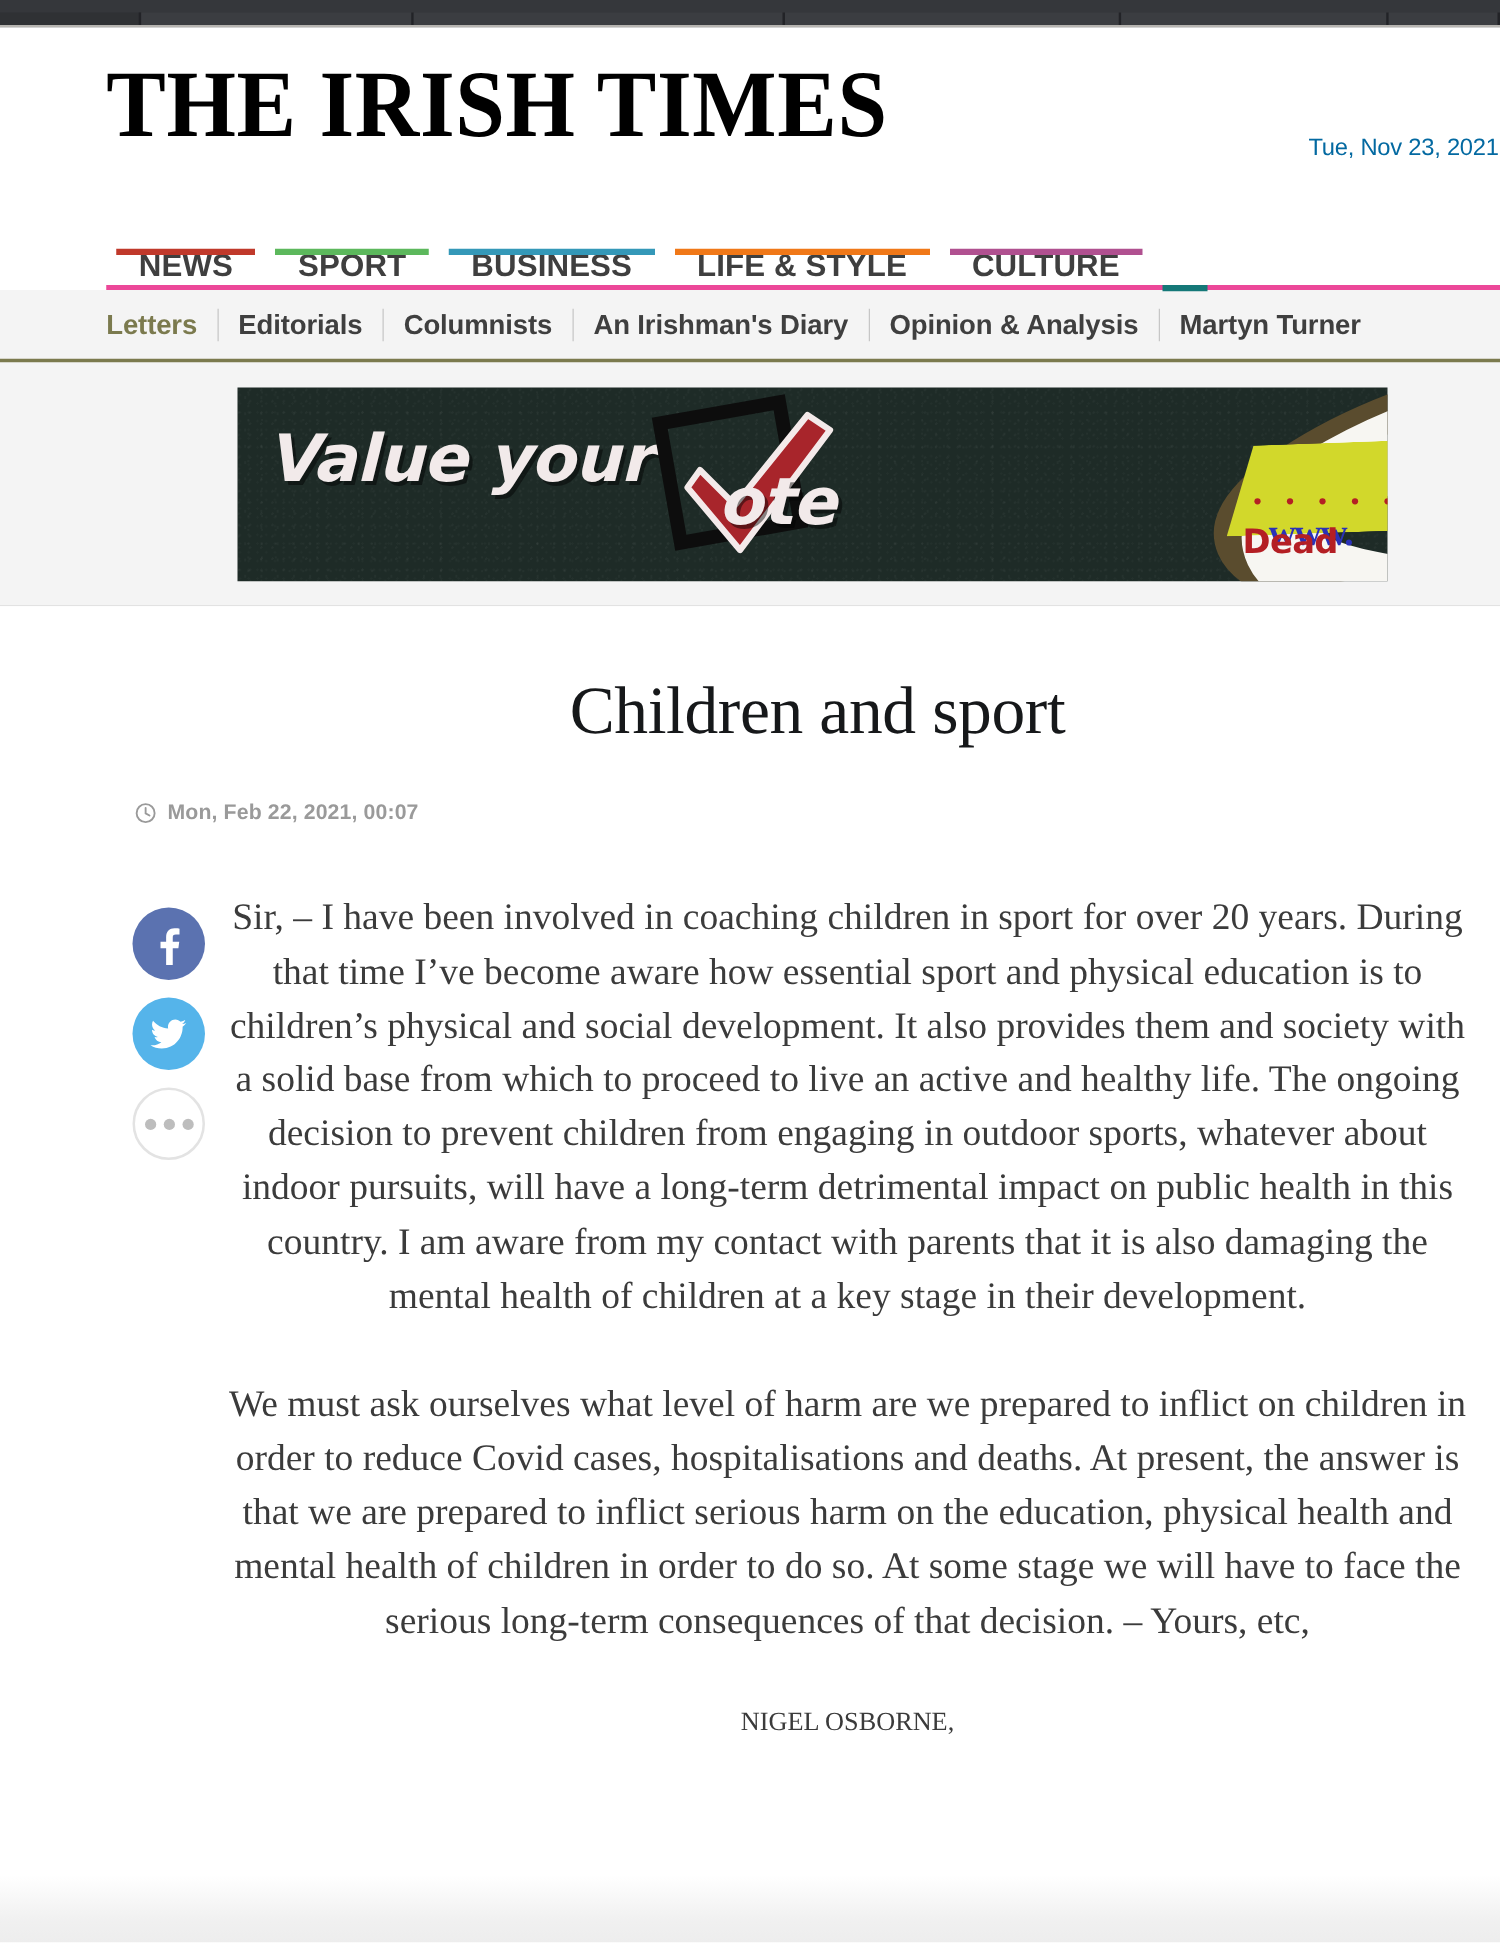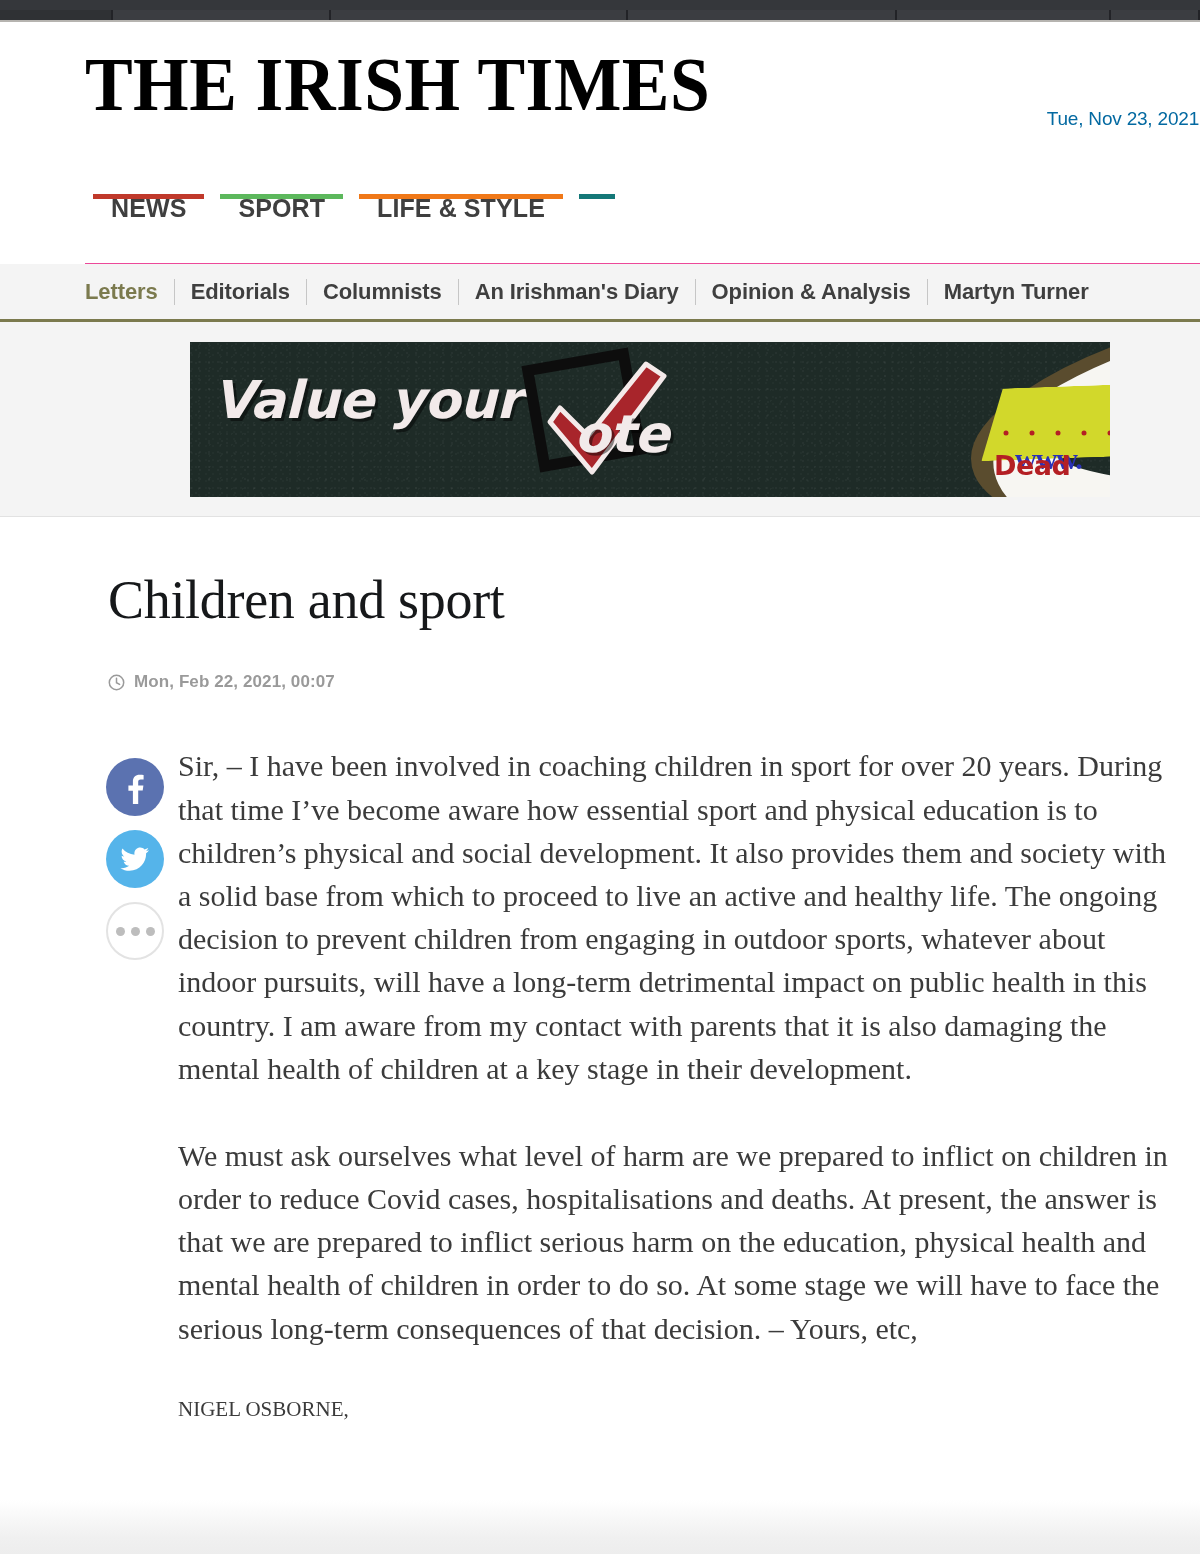--- a/index.html
+++ b/index.html
@@ -69,23 +69,22 @@
     white-space: nowrap;
     letter-spacing: -0.2px;
   }
 
   
   .nav-primary {
     position: relative;
     height: 70px;
     margin-left: 85px;
     display: flex;
-    align-items: flex-start;
-    border-bottom: 1px solid #ec4899;
-    margin-top: 32px;
+    align-items: flex-end;
+    border-bottom: 4px solid #ec4899;
   }
   .nav-tab {
     position: relative;
     display: flex;
     align-items: center;
     padding: 0 26px;
     font-size: 25px;
     font-weight: bold;
     letter-spacing: 0.1px;
     color: #3f3f3f;
@@ -244,20 +243,21 @@
     position: absolute;
     left: 810px; top: 88px;
     width: 260px; height: 6px;
   }
 
   
   .article {
     background: #fff;
     padding-top: 54px;
     position: relative;
+    text-align: center;
   }
   .headline {
     font-family: "Liberation Serif", serif;
     font-size: 54px;
     font-weight: normal;
     color: #16181a;
     margin: 0 0 0 108px;
     letter-spacing: -0.3px;
     line-height: 1.1;
   }
@@ -357,22 +357,30 @@
 <nav class="nav-primary" id="nav-primary">
     <div class="nav-tab">
       <span class="accent" style="background: rgb(192, 57, 43);"></span>
       <span>NEWS</span>
     </div>
     <div class="nav-tab">
       <span class="accent" style="background: rgb(92, 184, 92);"></span>
       <span>SPORT</span>
     </div>
     <div class="nav-tab">
+      <span class="accent" style="background: rgb(52, 152, 184);"></span>
+      <span>BUSINESS</span>
+    </div>
+    <div class="nav-tab">
       <span class="accent" style="background: rgb(240, 120, 24);"></span>
       <span>LIFE &amp; STYLE</span>
+    </div>
+    <div class="nav-tab">
+      <span class="accent" style="background: rgb(176, 80, 144);"></span>
+      <span>CULTURE</span>
     </div>
     <div class="nav-tab">
       <span class="accent" style="background: rgb(20, 120, 120);"></span>
       <span></span>
     </div>
   </nav>
 
 <nav class="nav-secondary" id="nav-secondary">
     <span class="subnav-item active">Letters</span>
     <span class="subnav-sep"></span>

